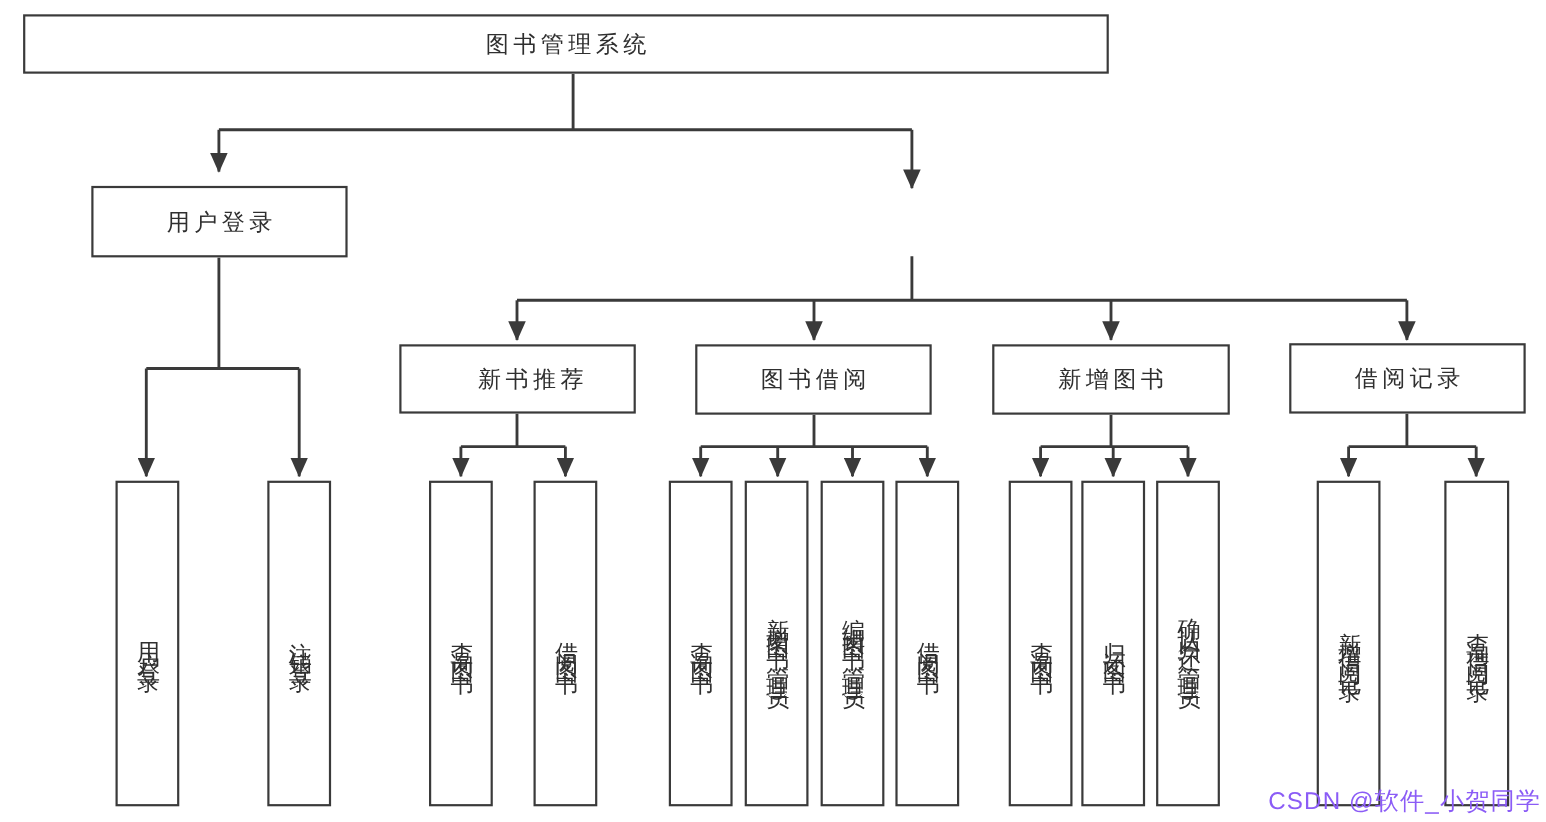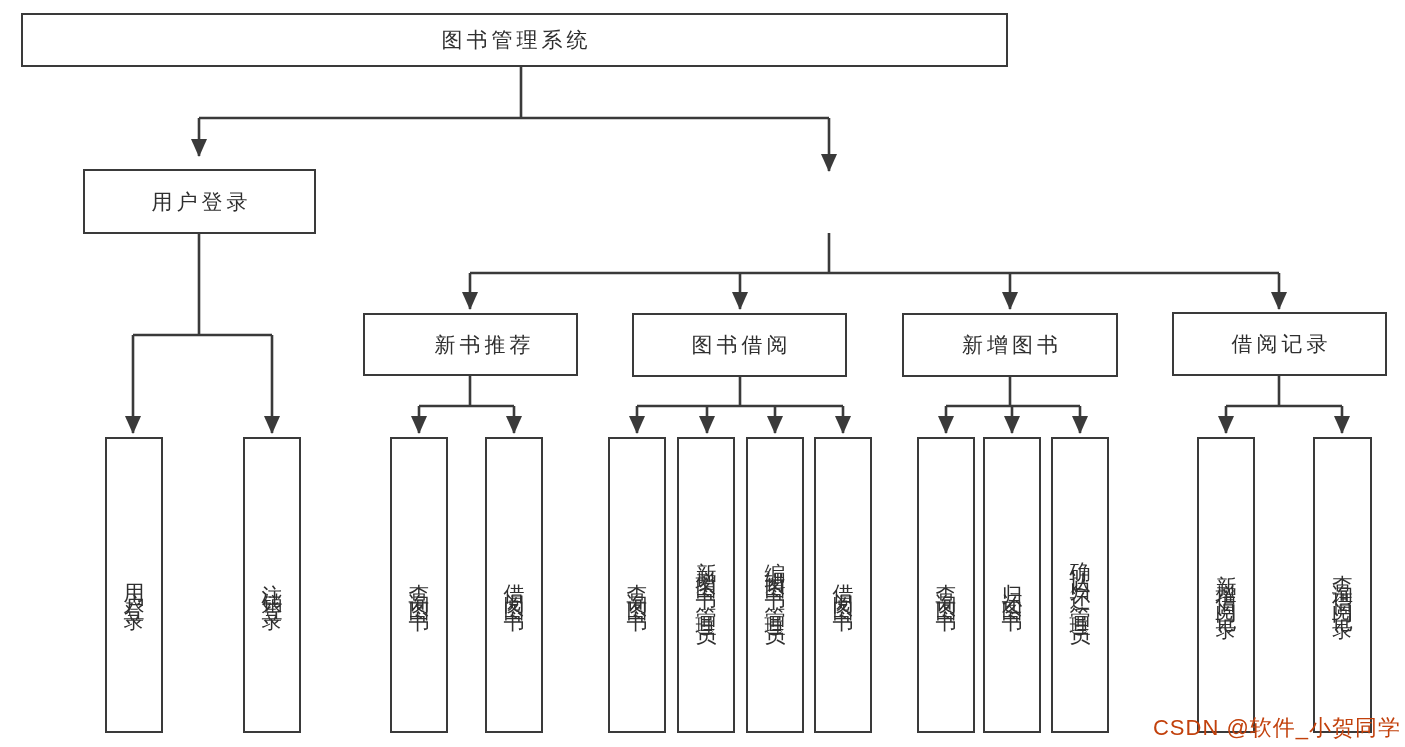--- a/index.html
+++ b/index.html
@@ -15,21 +15,21 @@
     display:flex; align-items:center; justify-content:center;
     color:#2f2f2f; white-space:nowrap;
   }
   .node { font-size:21px; letter-spacing:4px; text-indent:4px; }
   .leaf {
     writing-mode:vertical-rl; text-orientation:mixed;
     font-size:21px; letter-spacing:9px;
   }
   .watermark {
     position:absolute; right:4px; bottom:4px;
-    font-size:22px; color:#c2410c; letter-spacing:1px;
+    font-size:22px; color:#8b5cf6; letter-spacing:1px;
     pointer-events:none;
   }
 </style>
 </head>
 <body>
 
 <div class="canvas">
 
   <svg class="wires" width="1405" height="747" viewBox="0 0 1405 747">
     <defs>

